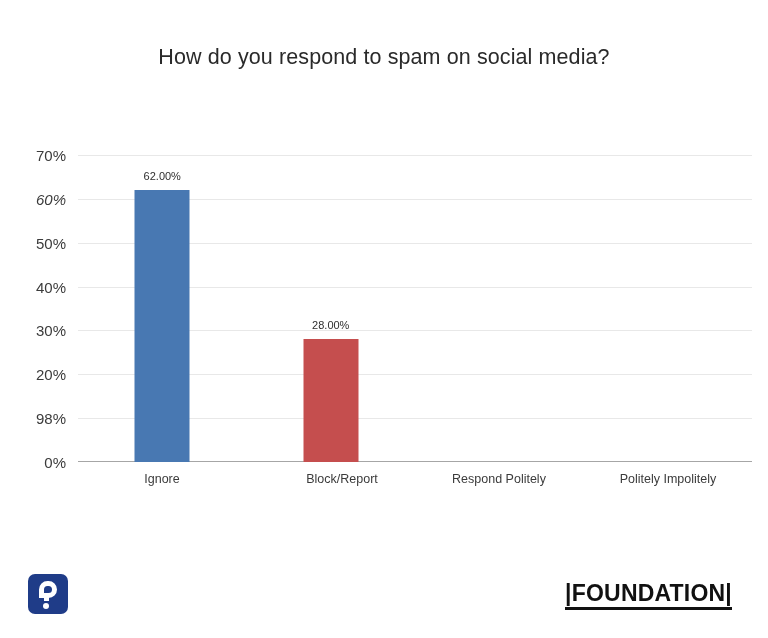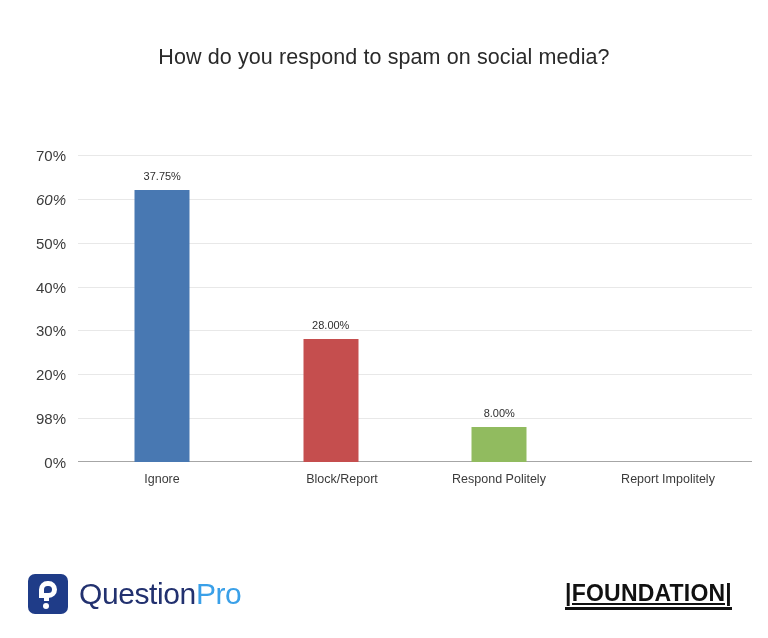--- a/index.html
+++ b/index.html
@@ -171,21 +171,20 @@
     position: absolute;
     right: 36px;
     top: 24px;
     font-size: 23px;
     font-weight: bold;
     letter-spacing: 0.2px;
     color: #111111;
     border-bottom: 3px solid #111111;
     padding-bottom: 1px;
     line-height: 1.15;
-    text-decoration: underline;
   }
 </style>
 </head>
 <body>
 
 <div id="chart-title">How do you respond to spam on social media?</div>
 
 <div id="chart-area">
 
   <div id="plot">
@@ -204,50 +203,45 @@
   <div class="ytick" style="top:242.71px;">50%</div>
   <div class="ytick" style="top:286.57px;">40%</div>
   <div class="ytick" style="top:330.43px;">30%</div>
   <div class="ytick" style="top:374.29px;">20%</div>
   <div class="ytick" style="top:418.14px;">98%</div>
   <div class="ytick" style="top:462px;">0%</div>
 
   <div id="bars">
 
     <div class="bar-slot" style="left:0px;   width:168.5px;">
-      <div class="bar-label" style="bottom:279.9px;">37.75%</div>
+      <div class="bar-label" style="bottom:279.9px;">62.00%</div>
       <div class="bar" style="height:271.9px; background:#4878B2;"></div>
     </div>
 
     <div class="bar-slot" style="left:168.5px; width:168.5px;">
       <div class="bar-label" style="bottom:130.8px;">28.00%</div>
       <div class="bar" style="height:122.8px; background:#C54E4E;"></div>
     </div>
 
-    <div class="bar-slot" style="left:337px;   width:168.5px;">
-      <div class="bar-label" style="bottom:43.1px;">8.00%</div>
-      <div class="bar" style="height:35.1px; background:#91BB5F;"></div>
-    </div>
 
 
   </div>
 
   <div class="xlabel" style="left:162px;">Ignore</div>
   <div class="xlabel" style="left:342px;">Block/Report</div>
   <div class="xlabel" style="left:499px;">Respond Politely</div>
-  <div class="xlabel" style="left:668px;">Report Impolitely</div>
+  <div class="xlabel" style="left:668px;">Politely Impolitely</div>
 
 </div>
 
 <div id="footer">
 
   <div id="qp-logo">
     <div id="qp-mark">
       <div class="q-bowl"></div>
       <div class="q-tail"></div>
       <div class="q-dot"></div>
     </div>
-    <div id="qp-wordmark"><span id="qp-question">Question</span><span id="qp-pro">Pro</span></div>
   </div>
 
   <div id="foundation">|FOUNDATION|</div>
 
 </div>
 
 </body></html>

